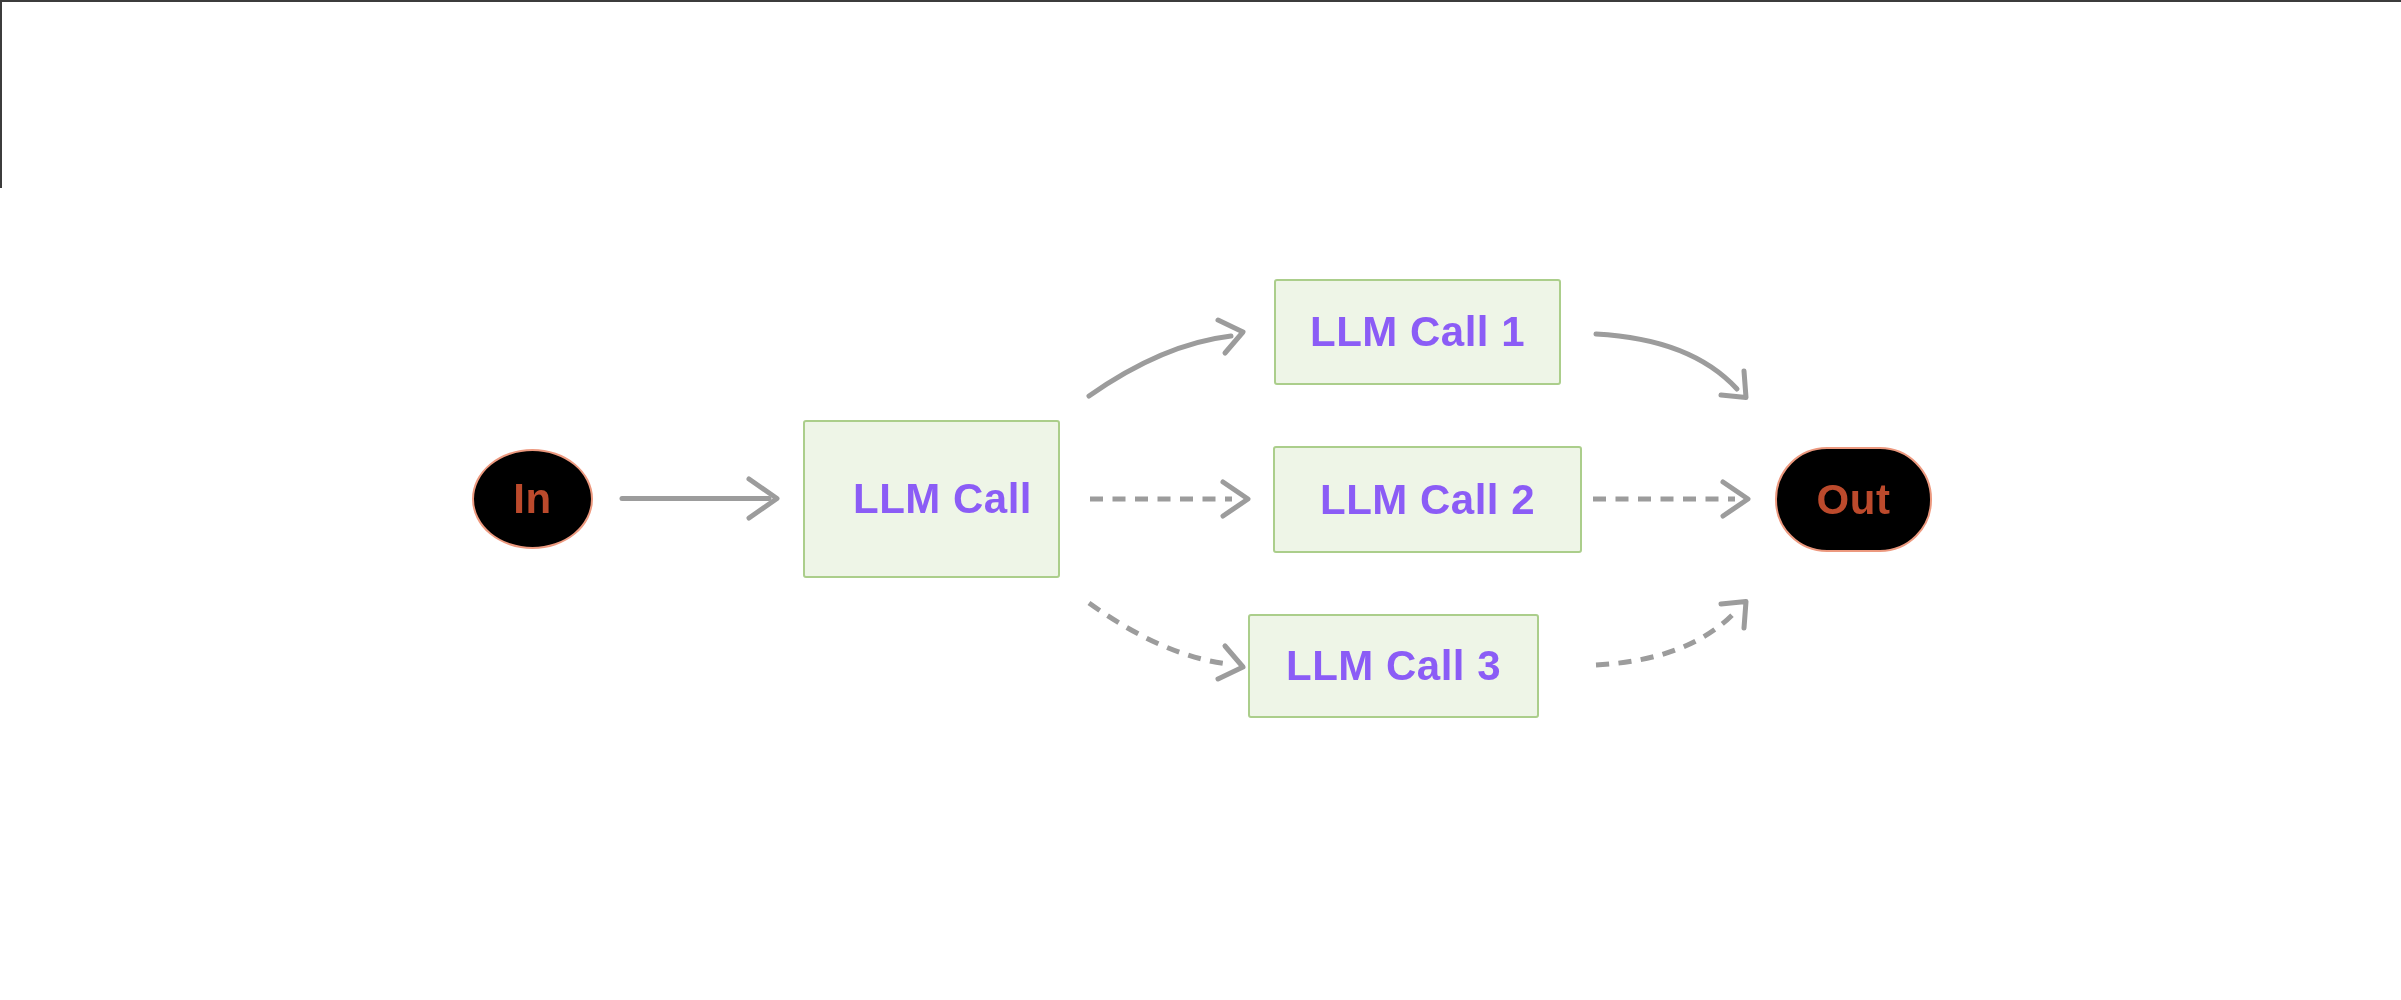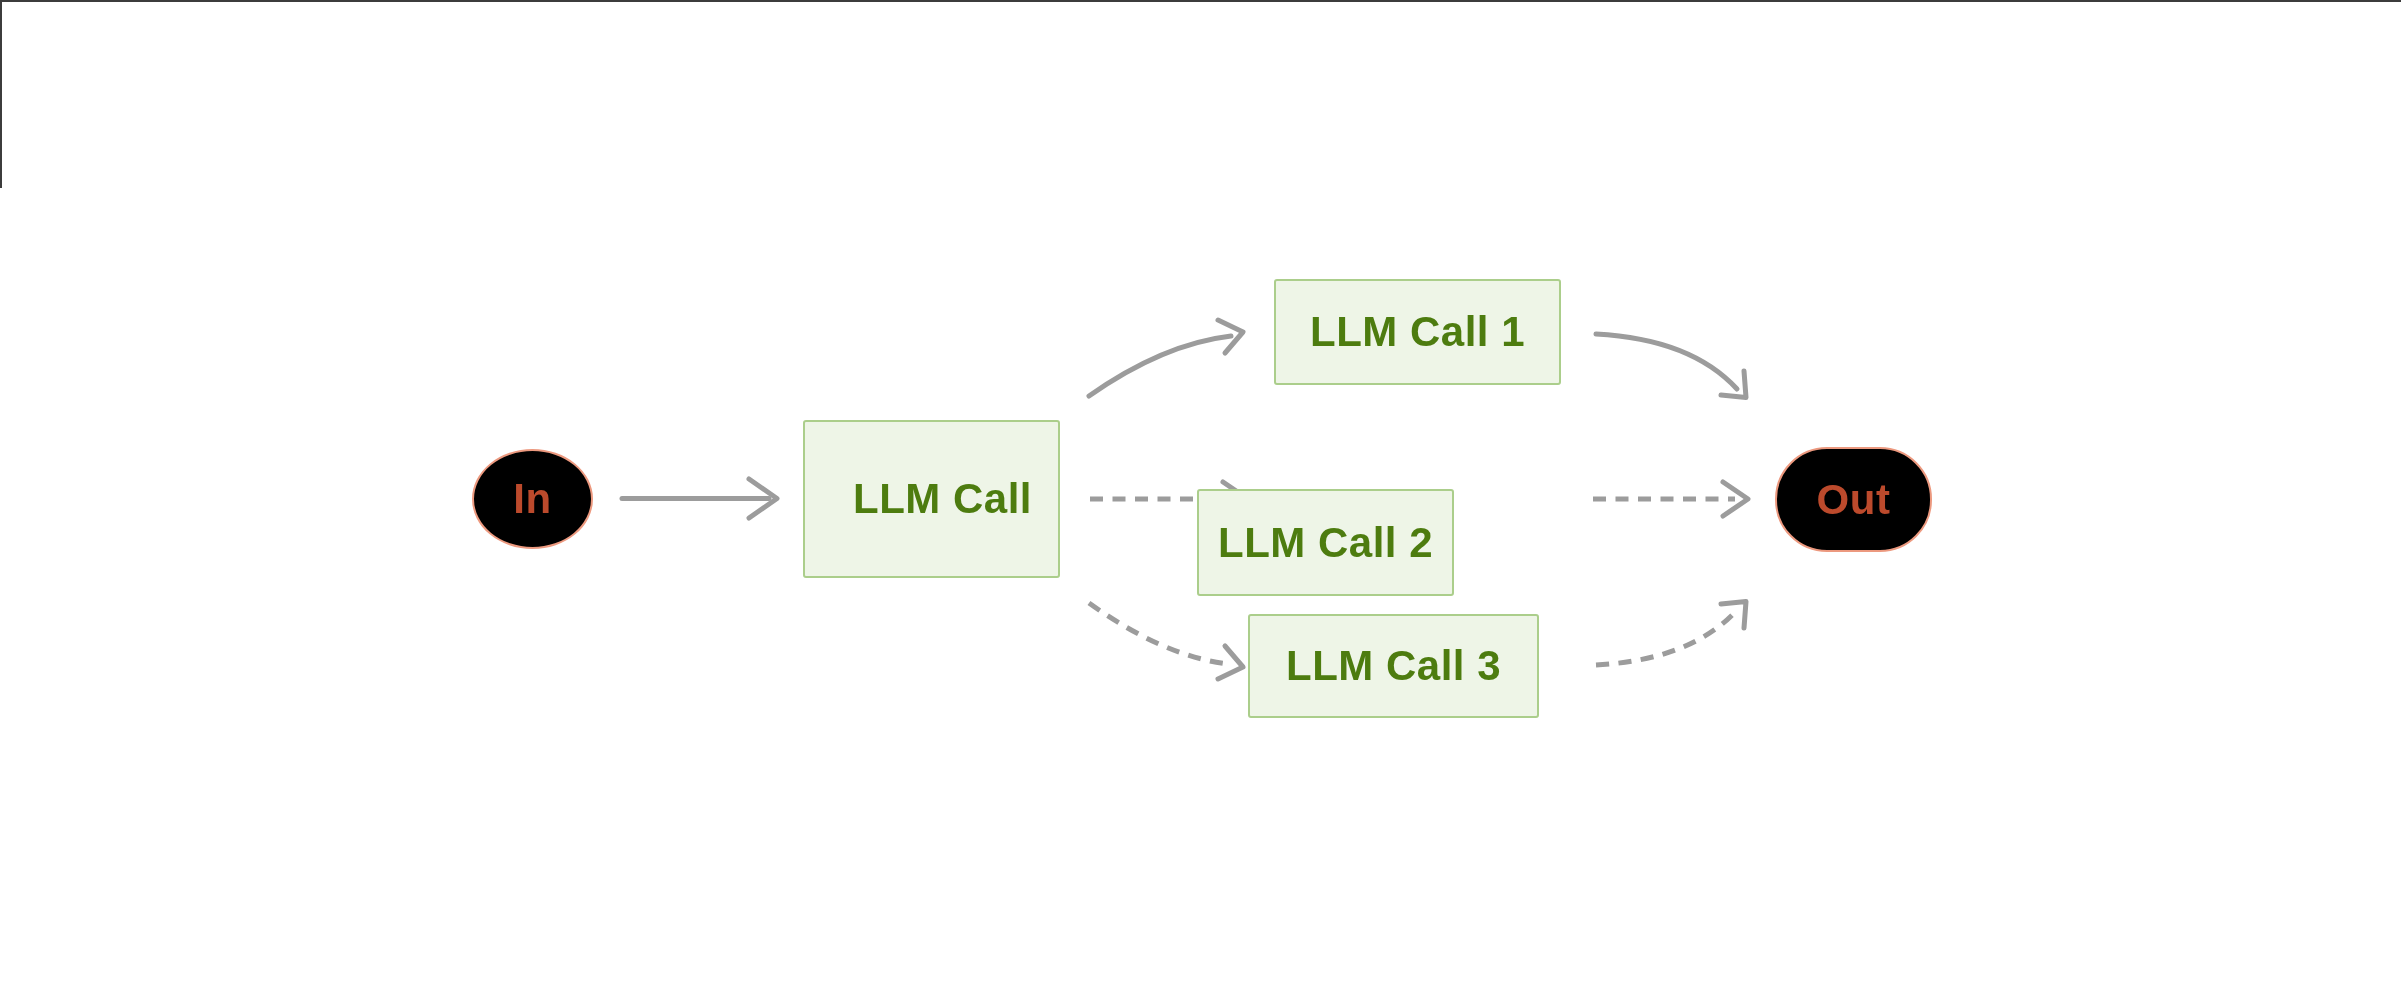--- a/index.html
+++ b/index.html
@@ -36,28 +36,28 @@
     cursor: default;
   }
   .terminal {
     background: #000000;
     border: 2.5px solid #ec997f;
     color: #bc4a2c;
   }
   .process {
     background: #eef5e7;
     border: 2.5px solid #abce8b;
-    color: #4d7c0f;
+    color: #8b5cf6;
     border-radius: 3px;
   }
   .node-in   { left: 472px;  top: 449px; width: 121px; height: 100px; border-radius: 50%; }
   .node-out  { left: 1775px; top: 447px; width: 157px; height: 105px; border-radius: 52px; }
   .node-router { left: 803px;  top: 420px; width: 257px; height: 158px; line-height: 56px; padding-left: 22px; }
   .node-call1  { left: 1274px; top: 279px; width: 287px; height: 106px; }
-  .node-call2  { left: 1197px; top: 446px; width: 257px; height: 107px; margin-top: 43px; }
+  .node-call2  { left: 1273px; top: 446px; width: 309px; height: 107px; }
   .node-call3  { left: 1248px; top: 614px; width: 291px; height: 104px; }
   .router-label span { display: block; }
 </style>
 </head>
 <body>
 
 <div class="canvas">
 
   <div class="border-top"></div>
   <div class="border-left"></div>

